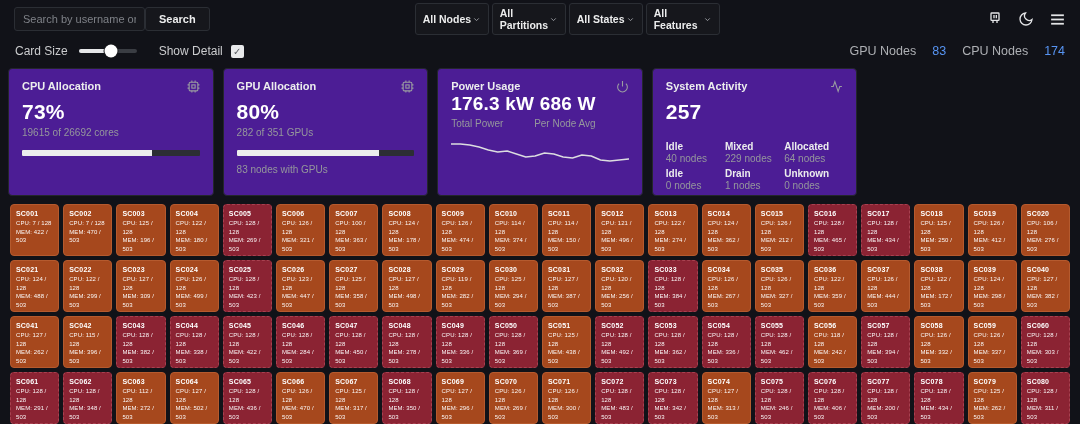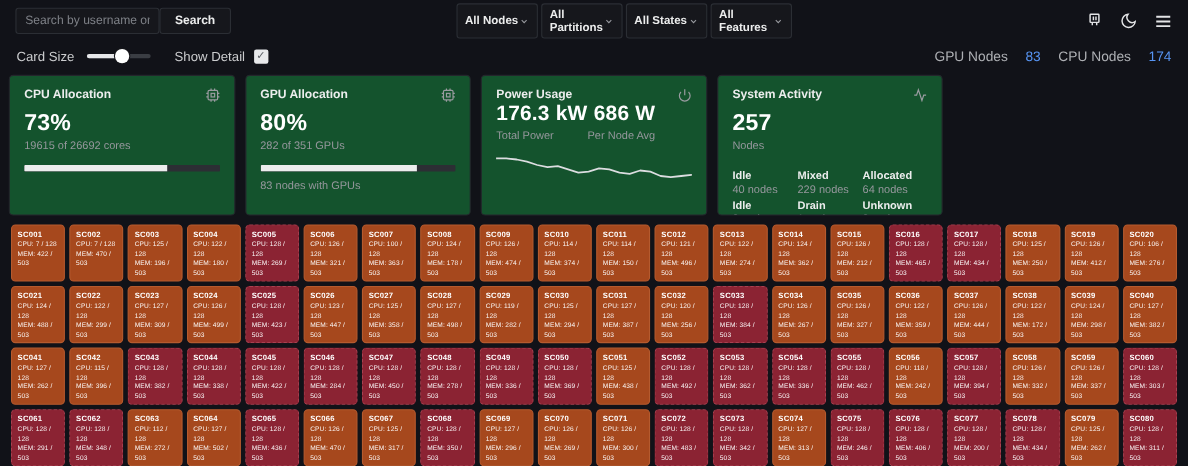--- a/index.html
+++ b/index.html
@@ -30,21 +30,21 @@
   .slider-thumb { position:absolute; top:50%; width:13px; height:13px; border-radius:50%;
     background:#fff; transform:translate(-50%,-50%); box-shadow:0 0 0 1px #15161a; }
   .show-detail { margin-left:18px; }
   .checkbox { width:13px; height:13px; border-radius:2px; background:#e8e9eb; margin-left:8px;
     display:flex; align-items:center; justify-content:center; font-size:10px; color:#5b5e64; cursor:pointer; }
   .node-counts { margin-left:auto; font-size:12.5px; color:#aeb0b4; display:flex; gap:16px; align-items:center; }
   .count-num { font-weight:400; }
 
   
   .stats { display:grid; grid-template-columns:repeat(5,1fr); gap:9px; padding:4px 8px 0; }
-  .stat-card { background:#14532d; border:1px solid #24262c; border-radius:4px; height:128px;
+  .stat-card { background:#4c1d95; border:1px solid #24262c; border-radius:4px; height:128px;
     padding:11px 13px; position:relative; overflow:hidden; }
   .stat-head { display:flex; justify-content:space-between; align-items:flex-start;
     font-size:11px; font-weight:700; color:#eceded; }
   .stat-icon { color:#9a9ca1; display:flex; }
   .stat-big { font-size:21px; font-weight:800; color:#fff; margin-top:7px; letter-spacing:.2px; }
   .stat-sub { font-size:10px; color:#95979c; margin-top:3px; }
   .progress { height:6px; background:#2c2e34; border-radius:1px; margin-top:12px; overflow:hidden; }
   .progress-fill { height:100%; background:#eceded; }
   .stat-note { font-size:10px; color:#95979c; margin-top:8px; }
   .power-row { display:flex; justify-content:flex-start; }
@@ -205,21 +205,20 @@
   <div class="stat-card">
     <div class="stat-head">
       <span>System Activity</span>
       <span class="stat-icon">
         <svg width="13" height="13" viewBox="0 0 24 24" fill="none" stroke="currentColor" stroke-width="2">
             <polyline points="22 12 18 12 15 21 9 3 6 12 2 12"></polyline>
           </svg>
       </span>
     </div>
     <div class="stat-big">257</div>
-    <div class="stat-sub">Nodes</div>
     <div class="activity-grid">
       <div>
         <div class="state-label">Idle</div>
         <div class="state-value">40 nodes</div>
       </div>
       <div>
         <div class="state-label">Mixed</div>
         <div class="state-value">229 nodes</div>
       </div>
       <div>

